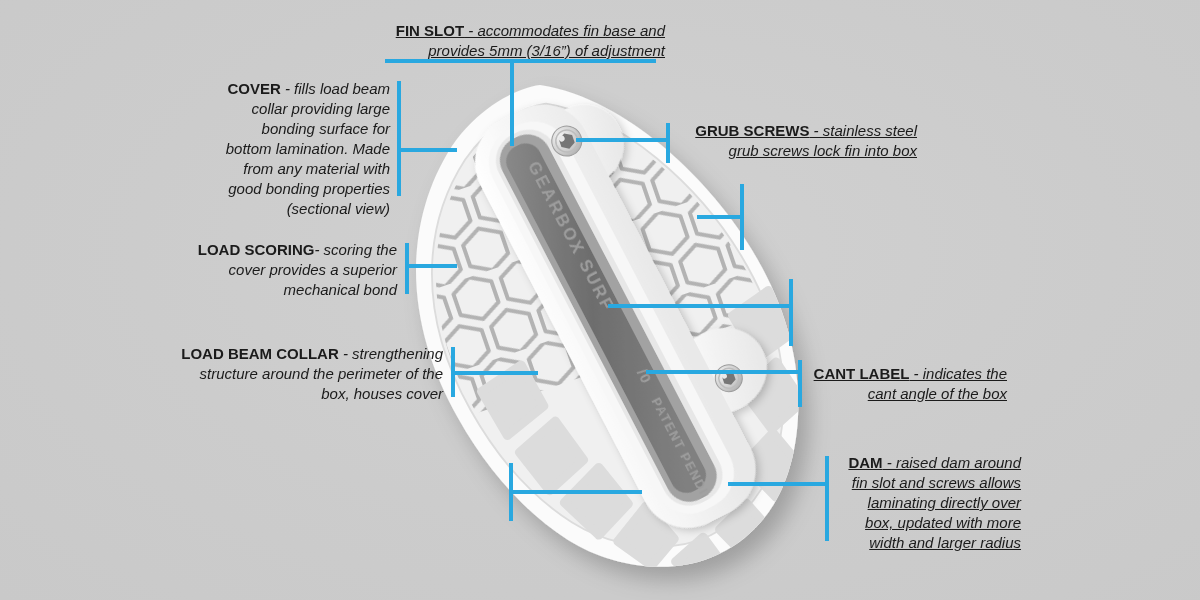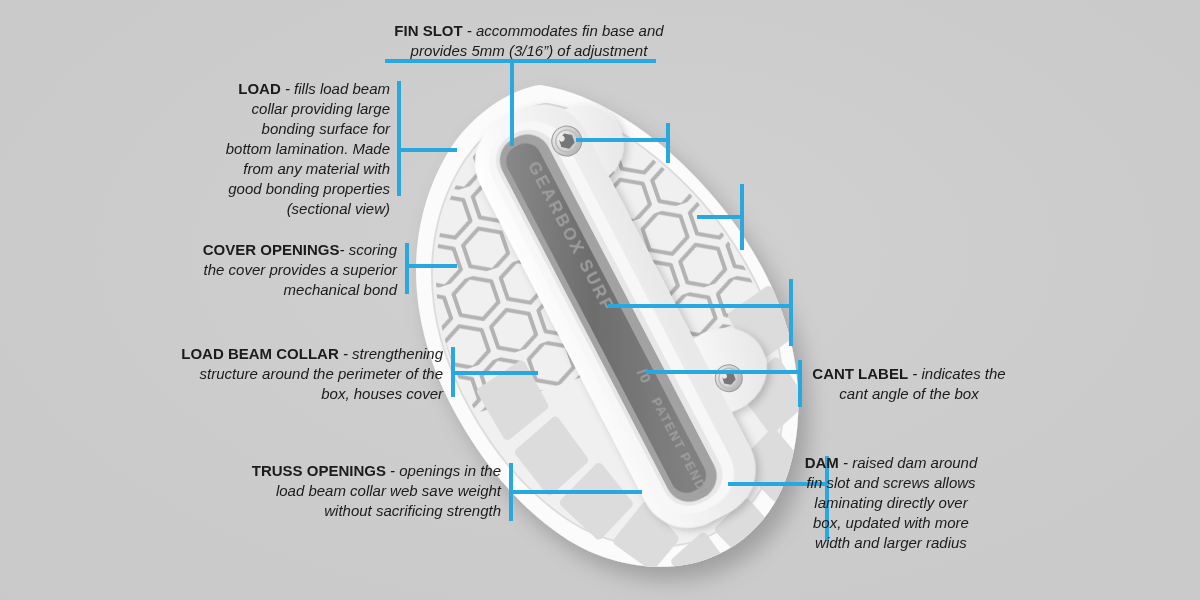--- a/index.html
+++ b/index.html
@@ -6,31 +6,31 @@
   #stage{
     position:relative;width:1200px;height:600px;overflow:hidden;
     background:radial-gradient(ellipse at 52% 42%, #d1d1d1 0%, #cccccc 55%, #c9c9c9 100%);
     font-family:"Liberation Sans", sans-serif;
   }
   #figure-svg{position:absolute;left:0;top:0;z-index:1;}
   .callout{position:absolute;z-index:2;color:#1b1b1b;font-size:15px;line-height:20px;}
   .callout .co-title{font-weight:700;font-style:normal;}
   .callout .co-desc{font-style:italic;}
   .align-r{text-align:right;}
-  .align-l{text-align:center;}
+  .align-l{text-align:right;text-decoration:underline;}
   .co-fin-slot        {left:393px; top:21px;  width:272px;}
   .co-cover           {right:810px;top:79px;  width:176px;}
   .co-grub-screws     {left:677px; top:121px; width:240px;}
   .co-flange          {left:751px; top:182px; width:198px;}
   .co-cover-scoring   {right:803px;top:240px; width:212px;}
   .co-slot-bridge     {left:801px; top:282px; width:216px;}
   .co-load-beam-collar{right:757px;top:344px; width:268px;}
   .co-cant-label      {left:811px; top:364px; width:196px;}
   .co-truss-openings  {right:699px;top:461px; width:252px;}
-  .co-dam             {left:800px; top:453px; width:182px;}
+  .co-dam             {left:839px; top:453px; width:182px;}
 </style>
 </head>
 <body>
 
 <div id="stage">
 
   <svg id="figure-svg" width="1200" height="600" viewBox="0 0 1200 600">
     <defs>
       <filter id="bigShadow" x="-30%" y="-30%" width="170%" height="170%">
         <feGaussianBlur in="SourceAlpha" stdDeviation="11"></feGaussianBlur>
@@ -190,31 +190,31 @@
 
       <line x1="827" y1="456" x2="827" y2="541"></line>
       <line x1="728" y1="484" x2="827" y2="484"></line>
     </g>
   </svg>
 
   <div class="callout co-fin-slot align-l">
     <span class="co-title">FIN SLOT</span><span class="co-desc"> - accommodates fin base and provides 5mm (3/16”) of adjustment</span>
   </div>
   <div class="callout co-cover align-r">
-    <span class="co-title">LOAD</span><span class="co-desc"> - fills load beam collar providing large bonding surface for bottom lamination. Made from any material with good bonding properties (sectional view)</span>
+    <span class="co-title">COVER</span><span class="co-desc"> - fills load beam collar providing large bonding surface for bottom lamination. Made from any material with good bonding properties (sectional view)</span>
+  </div>
+  <div class="callout co-grub-screws align-l">
+    <span class="co-title">GRUB SCREWS</span><span class="co-desc"> - stainless steel grub screws lock fin into box</span>
   </div>
   <div class="callout co-cover-scoring align-r">
-    <span class="co-title">COVER OPENINGS</span><span class="co-desc">- scoring the cover provides a superior mechanical bond</span>
+    <span class="co-title">LOAD SCORING</span><span class="co-desc">- scoring the cover provides a superior mechanical bond</span>
   </div>
   <div class="callout co-load-beam-collar align-r">
     <span class="co-title">LOAD BEAM COLLAR</span><span class="co-desc"> - strengthening structure around the perimeter of the box, houses cover</span>
   </div>
   <div class="callout co-cant-label align-l">
     <span class="co-title">CANT LABEL</span><span class="co-desc"> - indicates the cant angle of the box</span>
   </div>
-  <div class="callout co-truss-openings align-r">
-    <span class="co-title">TRUSS OPENINGS</span><span class="co-desc"> - openings in the load beam collar web save weight without sacrificing strength</span>
-  </div>
   <div class="callout co-dam align-l">
     <span class="co-title">DAM</span><span class="co-desc"> - raised dam around fin slot and screws allows laminating directly over box, updated with more width and larger radius</span>
   </div>
 
 </div>
 
 </body></html>

